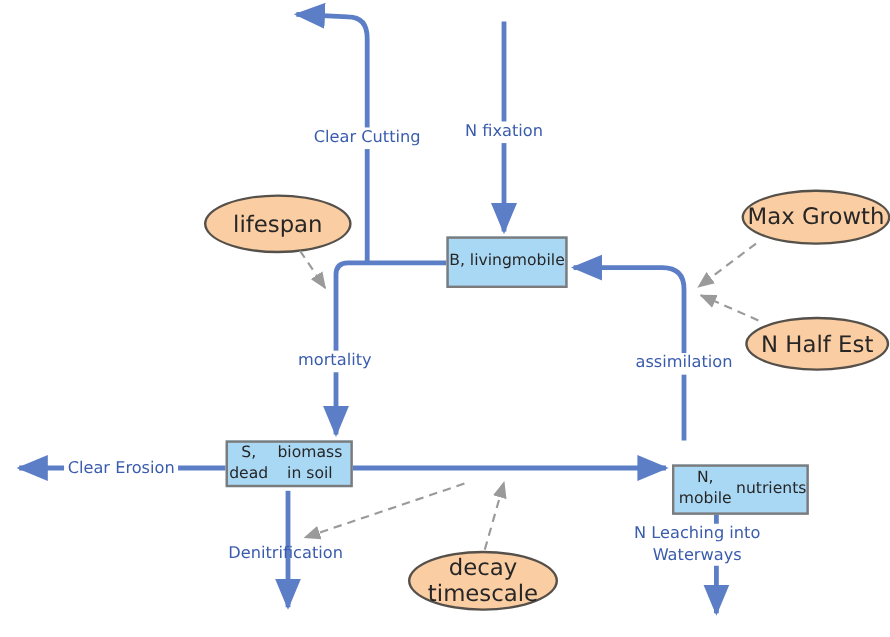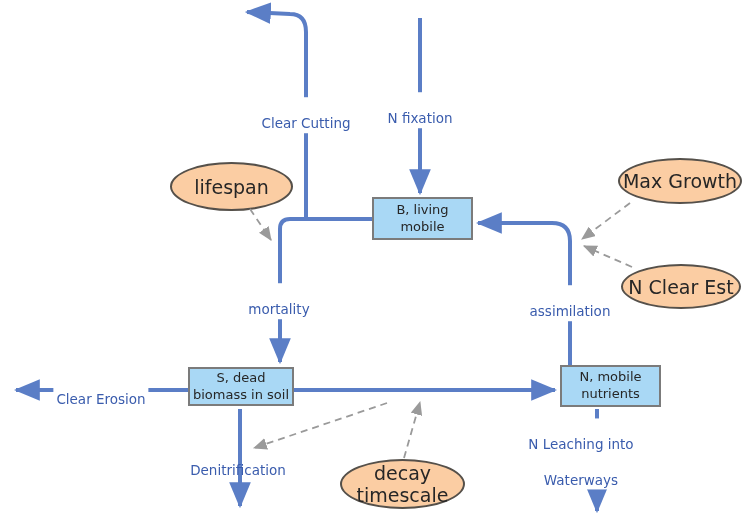--- a/index.html
+++ b/index.html
@@ -11,37 +11,37 @@
   body{background:#e9e9e9;font-family:"DejaVu Sans","Liberation Sans",sans-serif;}
   .canvas{position:relative;width:742px;height:531px;background:var(--background);overflow:hidden;}
   .layer{position:absolute;left:0;top:0;width:742px;height:531px;}
   svg.layer{pointer-events:none;}
   .flow-path{stroke:var(--flow-line);stroke-width:4;fill:none;}
   .arrowhead-blue{fill:var(--flow-line);stroke:none;}
   .connector-path{stroke:var(--connector);stroke-width:1.8;fill:none;stroke-dasharray:7 5;}
   .arrowhead-gray{fill:var(--connector);stroke:none;}
   .stock{
     position:absolute;box-sizing:border-box;background:var(--stock-fill);
-    border:2px solid var(--stock-border);display:flex;flex-direction:column;
+    border:2px solid var(--stock-border);display:flex;flex-direction:row;
     align-items:center;justify-content:center;color:var(--node-text);
     font-size:13px;line-height:1.3;text-align:center;z-index:3;
   }
   .converter{
     position:absolute;box-sizing:border-box;background:var(--converter-fill);
     border:2px solid var(--converter-border);border-radius:50%;display:flex;
     align-items:center;justify-content:center;color:var(--node-text);
     font-size:19px;text-align:center;z-index:3;
   }
   .flow-label{
     position:absolute;transform:translate(-50%,-50%);color:var(--label-text);
     font-size:13.5px;line-height:1.3;text-align:center;white-space:nowrap;
     background:var(--background);padding:0 3px;z-index:2;
   }
   .flow-label.no-bg{background:transparent;}
-  .flow-label span{display:block;margin-top:18px;}
+  .flow-label span{display:block;}
 </style>
 </head>
 <body>
 
 <div class="canvas">
 
   <svg class="layer" viewBox="0 0 742 531" xmlns="http://www.w3.org/2000/svg">
     <defs>
       <marker id="arrowBlue" viewBox="0 0 12 10" refX="11" refY="5" markerWidth="26" markerHeight="22" markerUnits="userSpaceOnUse" orient="auto">
         <polygon points="0,0 12,5 0,10" class="arrowhead-blue"></polygon>
@@ -84,33 +84,33 @@
   </div>
 
   <div class="stock" style="left:372px;top:197px;width:101px;height:43px">
     <span>B, living</span>
     <span>mobile</span>
   </div>
   <div class="stock" style="left:188px;top:367px;width:106px;height:39px">
     <span>S, dead</span>
     <span>biomass in soil</span>
   </div>
-  <div class="stock" style="left:560px;top:365px;width:101px;height:42px">
+  <div class="stock" style="left:560px;top:387px;width:114px;height:42px">
     <span>N, mobile</span>
     <span>nutrients</span>
   </div>
 
   <div class="converter" style="left:170px;top:162px;width:123px;height:49px">
     <span>lifespan</span>
   </div>
   <div class="converter" style="left:618px;top:158px;width:124px;height:46px">
     <span>Max Growth</span>
   </div>
   <div class="converter" style="left:621px;top:264px;width:120px;height:45px">
-    <span>N Clear Est</span>
+    <span>N Half Est</span>
   </div>
   <div class="converter" style="left:340px;top:459px;width:125px;height:50px">
     <span>decay timescale</span>
   </div>
 
   <svg class="layer" style="z-index:4" viewBox="0 0 742 531" xmlns="http://www.w3.org/2000/svg">
     <path class="connector-path" d="M 250 209 L 271 240" marker-end="url(#arrowGray)"></path>
     <path class="connector-path" d="M 630 203 L 582 239" marker-end="url(#arrowGray)"></path>
     <path class="connector-path" d="M 632 267 L 584 246" marker-end="url(#arrowGray)"></path>
     <path class="connector-path" d="M 404 458 L 420 402" marker-end="url(#arrowGray)"></path>

